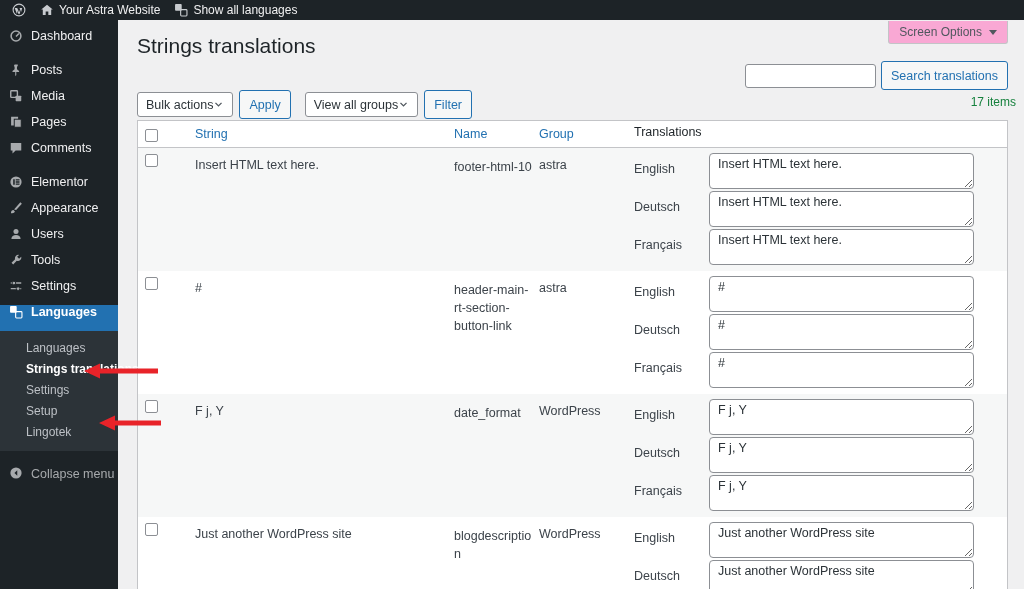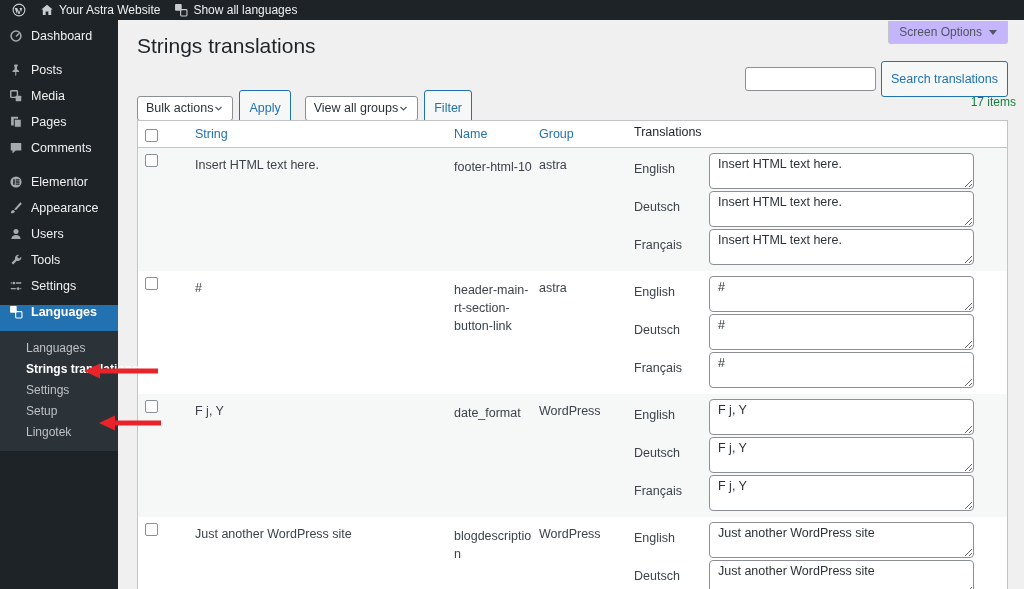--- a/index.html
+++ b/index.html
@@ -33,29 +33,29 @@
   .submenu-item{display:block;height:21px;line-height:21px;padding-left:26px;color:#bdc1c6;
     font-size:12px;cursor:pointer;white-space:nowrap;}
   .submenu-item.current{color:#fff;font-weight:bold;}
   .collapse-item{margin-top:10px;display:flex;align-items:center;gap:8px;height:26px;padding-left:9px;
     color:#a7aaad;cursor:pointer;}
   .collapse-item .menu-icon{color:#a7aaad;}
 
   
   .content{position:absolute;left:118px;top:20px;right:0;bottom:0;background:var(--content_bg);}
   .page-title{position:absolute;left:19px;top:14px;font-size:21px;font-weight:400;color:#1d2327;}
-  .screen-options{position:absolute;right:16px;top:1px;height:23px;background:#c4b5fd;border:1px solid var(--border);
+  .screen-options{position:absolute;right:16px;top:1px;height:23px;background:#f9a8d4;border:1px solid var(--border);
     border-top:none;border-radius:0 0 3px 3px;display:flex;align-items:center;gap:7px;padding:0 10px;
     font-size:12px;color:#50575e;cursor:pointer;}
   .tri-down{width:0;height:0;border-left:4px solid transparent;border-right:4px solid transparent;
     border-top:5px solid #50575e;display:inline-block;}
   .search-row{position:absolute;right:16px;top:41px;display:flex;gap:5px;align-items:center;}
   .search-input{width:131px;height:24px;border:1px solid var(--input_border);border-radius:3px;background:#fff;
     font-size:12.5px;padding:0 6px;color:#2c3338;font-family:"Liberation Sans",sans-serif;}
-  .btn-secondary{height:36px;background:#f6f7f7;border:1px solid var(--accent);border-radius:3px;
+  .btn-secondary{height:29px;background:#f6f7f7;border:1px solid var(--accent);border-radius:3px;
     color:var(--accent);font-size:12.5px;padding:0 9px;cursor:pointer;font-family:"Liberation Sans",sans-serif;}
   .items-count{position:absolute;right:8px;top:75px;font-size:12px;color:#15803d;}
   .toolbar{position:absolute;left:19px;top:70px;display:flex;gap:6px;align-items:center;}
   .fake-select{height:25px;background:#fff;border:1px solid var(--input_border);border-radius:3px;
     display:flex;align-items:center;padding:0 8px;font-size:12.5px;color:#2c3338;cursor:pointer;}
   .chev{display:inline-flex;width:11px;height:11px;color:#50575e;}
   .chev svg{width:11px;height:11px;}
 
   
   .strings-table{position:absolute;left:19px;right:16px;top:100px;background:#fff;
@@ -230,20 +230,27 @@
     </div>
 
     <div class="submenu" id="languages-submenu">
         <div class="submenu-item">Languages</div>
         <div class="submenu-item current">Strings translations</div>
         <div class="submenu-item">Settings</div>
         <div class="submenu-item">Setup</div>
         <div class="submenu-item">Lingotek</div>
       </div>
 
+    <div class="collapse-item">
+      <span class="menu-icon"><svg viewBox="0 0 20 20" xmlns="http://www.w3.org/2000/svg">
+            <circle cx="10" cy="10" r="8" fill="currentColor"></circle>
+            <path d="M11.8 6.2 7.8 10l4 3.8z" fill="#1d2327"></path>
+          </svg></span>
+      <span class="menu-label">Collapse menu</span>
+    </div>
   </div>
 
   <div class="content">
     <button class="screen-options">
       <span>Screen Options</span>
       <span class="tri-down"></span>
     </button>
 
     <h1 class="page-title">Strings translations</h1>
 

